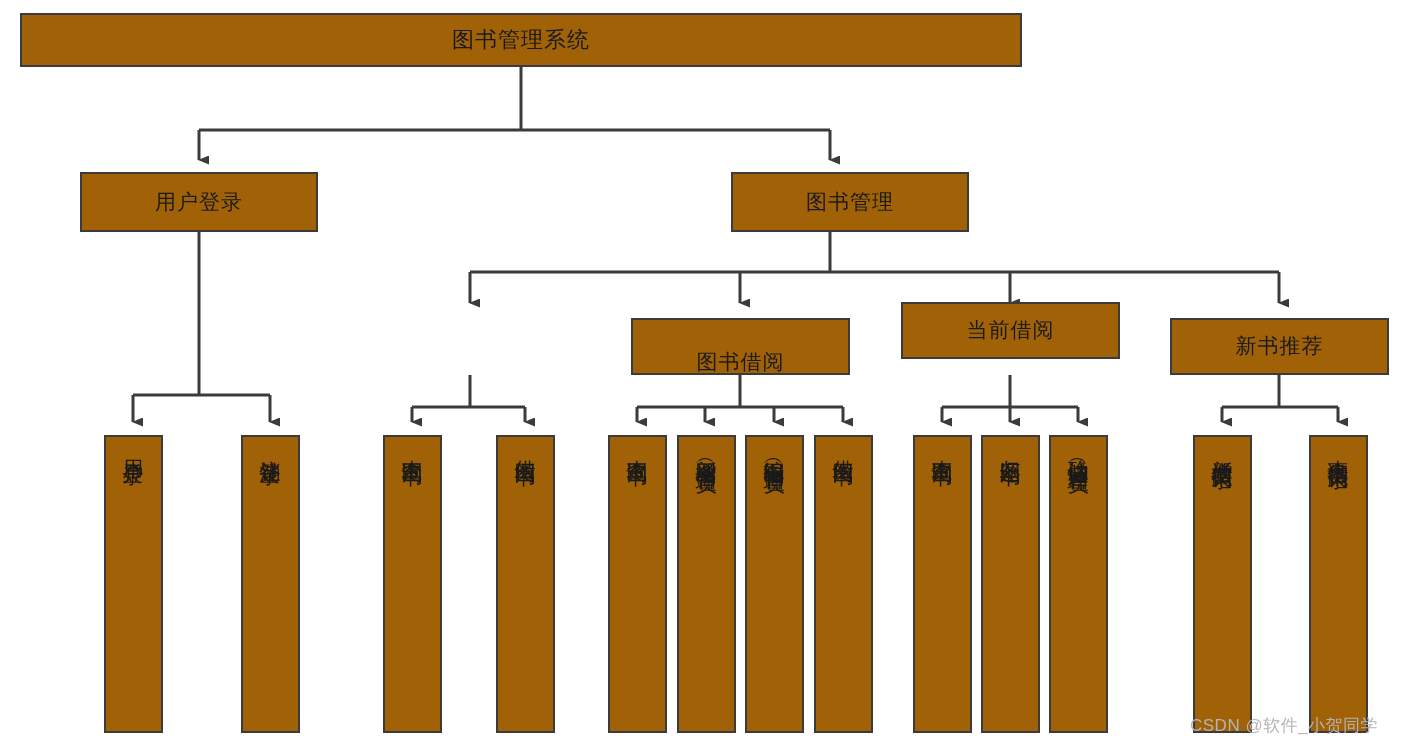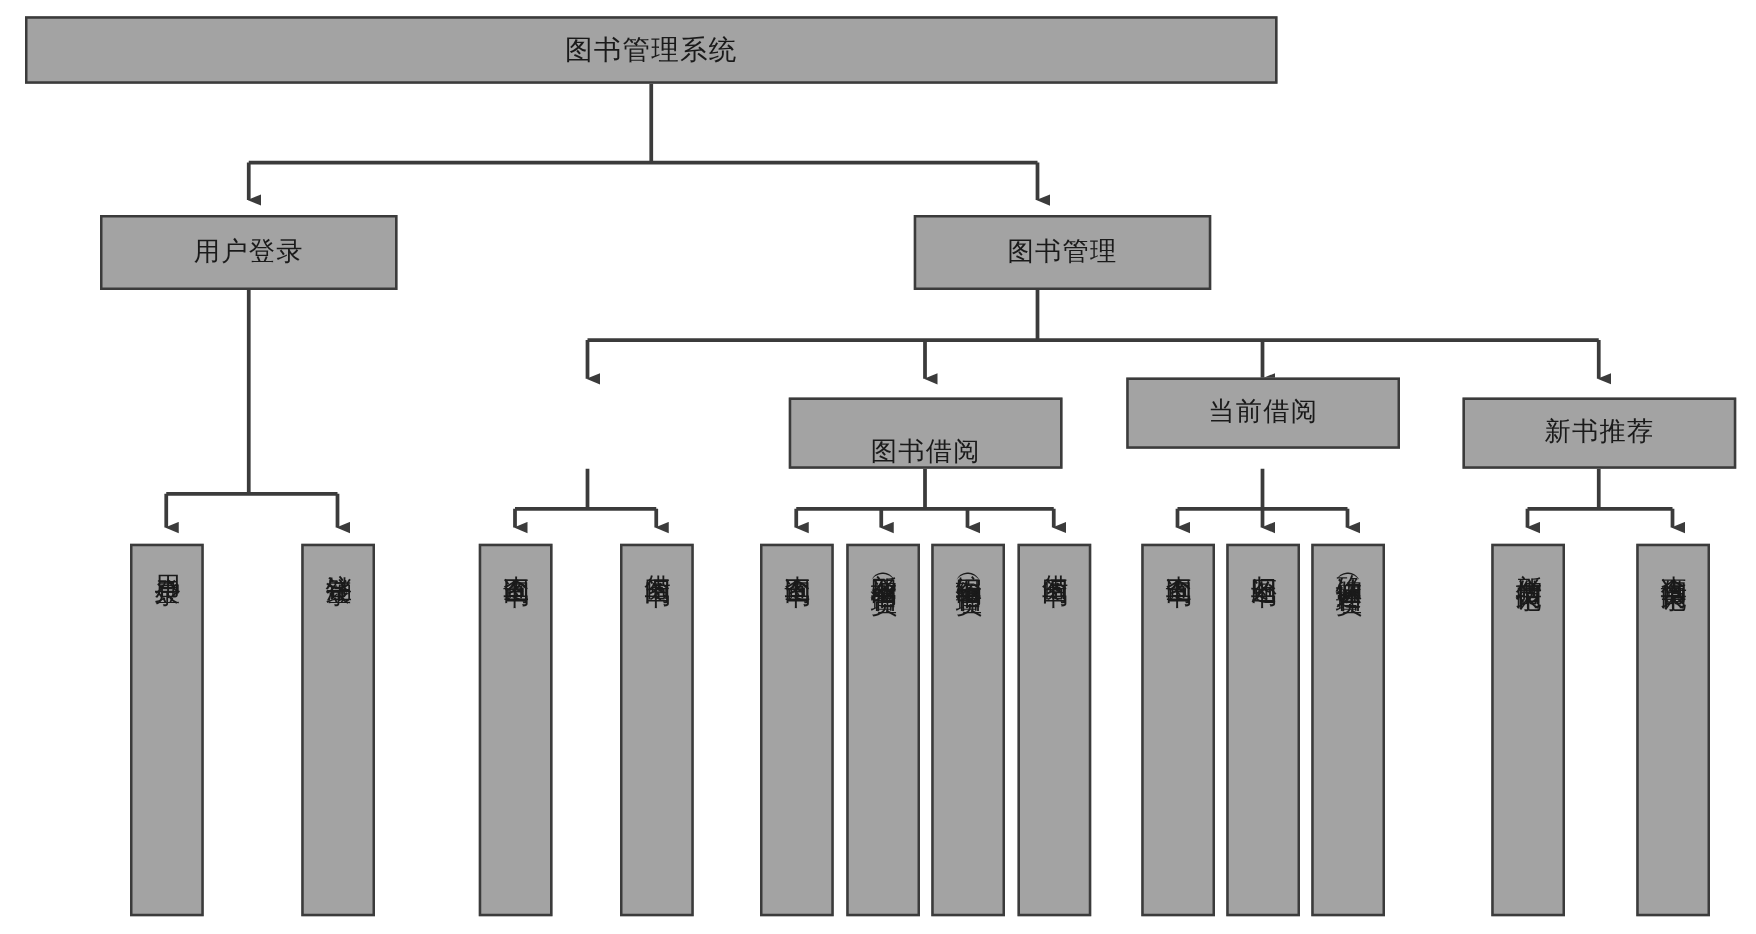--- a/index.html
+++ b/index.html
@@ -20,21 +20,21 @@
   svg.edges {
     position: absolute;
     left: 0;
     top: 0;
     width: 1405px;
     height: 747px;
   }
   .node {
     position: absolute;
     box-sizing: border-box;
-    background: #a3a3a3;
+    background: #a16207;
     border: 2.5px solid #3b3b3b;
     display: flex;
     align-items: center;
     justify-content: center;
     color: #1a1a1a;
   }
   .node-label {
     text-align: center;
     line-height: 1.05;
     white-space: pre;
@@ -181,14 +181,15 @@
     <span class="node-label">确认归还（管理员）</span>
   </div>
 
   <div class="node vertical" style="left:1193px; top:435px; width:59px; height:298px;">
     <span class="node-label">新增借阅记录</span>
   </div>
   <div class="node vertical" style="left:1309px; top:435px; width:59px; height:298px;">
     <span class="node-label">查询借阅记录</span>
   </div>
 
+  <div class="watermark" style="left:1190px; top:714px;">CSDN @软件_小贺同学</div>
 
 </div>
 
 </body></html>

